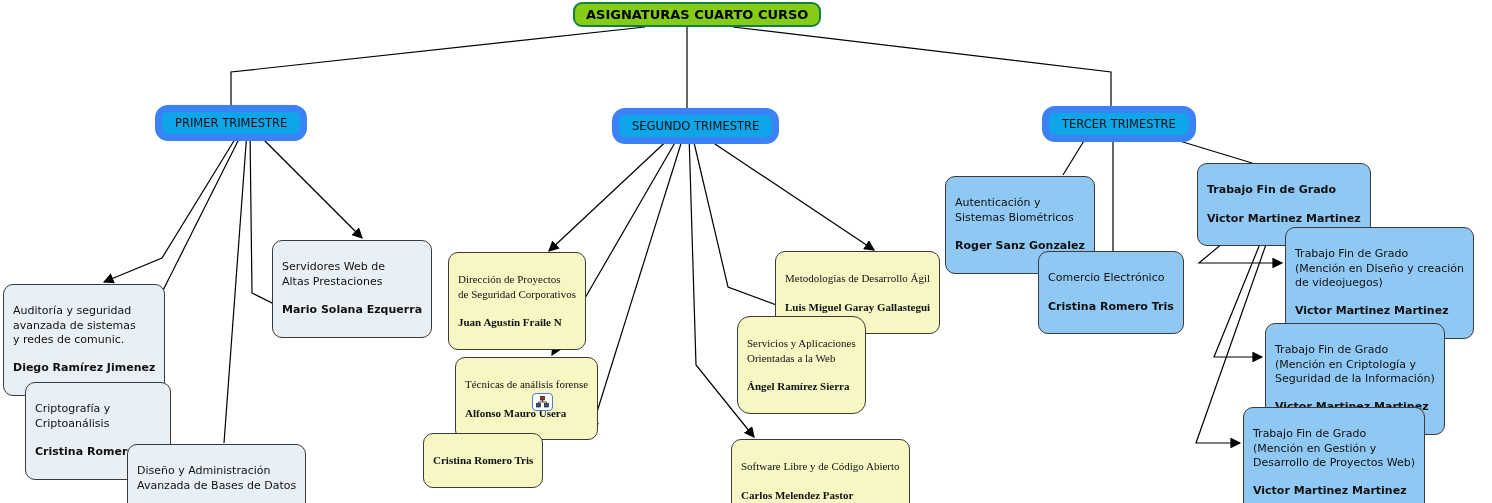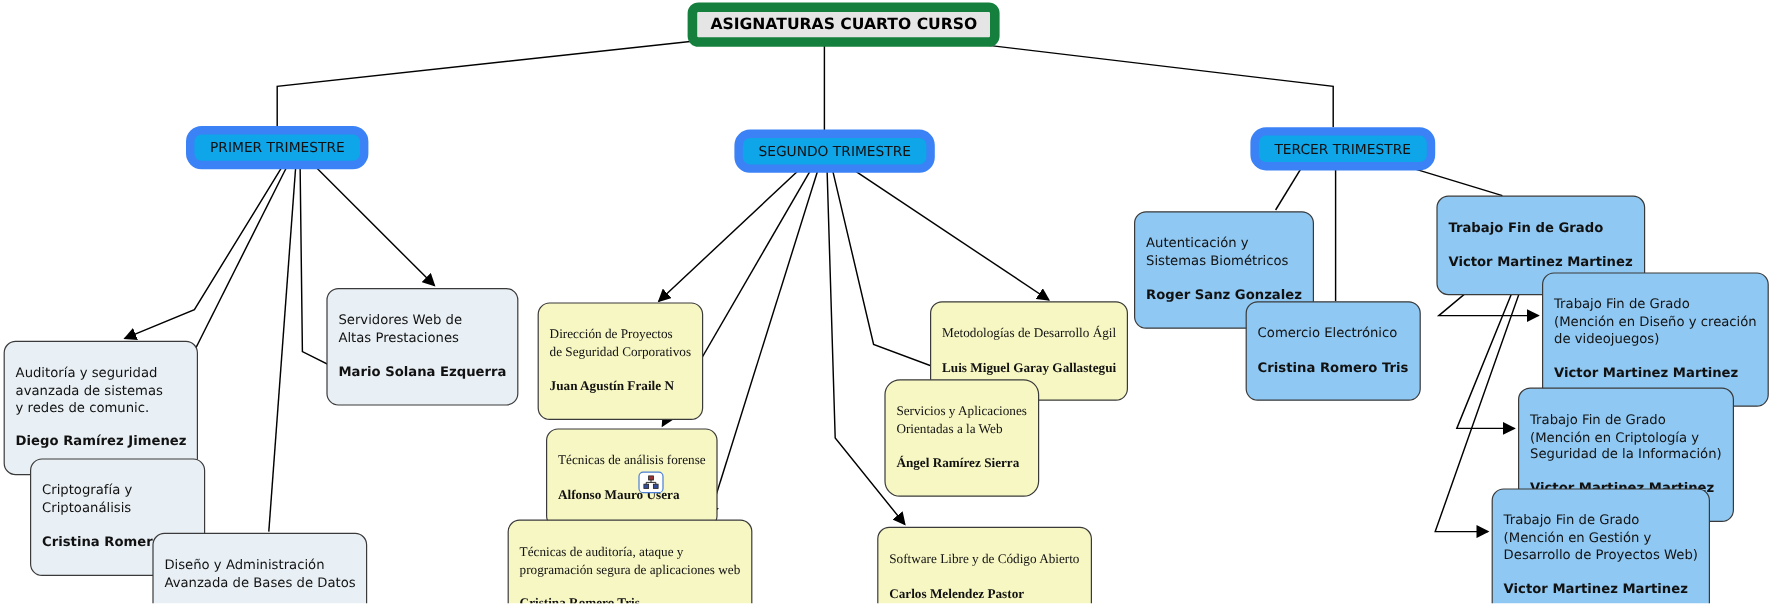--- a/index.html
+++ b/index.html
@@ -16,21 +16,21 @@
   .node .title{white-space:pre-line;}
   .node .prof{font-weight:bold;white-space:pre-line;}
   .node.all-bold .title{font-weight:bold;}
   .yellow{background:#f7f7c4;font-family:Liberation Serif, serif;}
   .blue{background:#8fc8f2;}
   .pill{
     position:absolute;background:#0ea5e9;border:7px solid #3b82f6;border-radius:13px;
     padding:4px 13px;font-size:11.5px;color:#111;white-space:nowrap;
   }
   .root{
-    position:absolute;background:#e5e5e5;border:8px solid #15803d;border-radius:9px;
+    position:absolute;background:#84cc16;border:2px solid #15803d;border-radius:9px;
     padding:3px 11px;font-size:13px;font-weight:bold;color:#000;white-space:nowrap;
   }
   .resource-icon{
     position:absolute;left:532px;top:393px;width:21px;height:18px;
     background:#ffffff;border:1px solid #4a7fd4;border-radius:4px;
     display:flex;align-items:center;justify-content:center;box-sizing:border-box;cursor:pointer;
   }
 </style>
 </head>
 <body>
@@ -120,22 +120,20 @@
       <line x1="6.5" y1="4" x2="6.5" y2="6" stroke="#222" stroke-width="0.8"></line>
       <line x1="2.5" y1="6" x2="10.5" y2="6" stroke="#222" stroke-width="0.8"></line>
       <line x1="2.5" y1="6" x2="2.5" y2="7.5" stroke="#222" stroke-width="0.8"></line>
       <line x1="10.5" y1="6" x2="10.5" y2="7.5" stroke="#222" stroke-width="0.8"></line>
       <rect x="0.5" y="7.5" width="4" height="3.5" fill="#334d99" stroke="#222" stroke-width="0.7"></rect>
       <rect x="8.5" y="7.5" width="4" height="3.5" fill="#334d99" stroke="#222" stroke-width="0.7"></rect>
     </svg>
   </div>
 
   <div class="node yellow" style="left:423px;top:433px;">
-    <div class="title">Técnicas de auditoría, ataque y
-programación segura de aplicaciones web</div>
     <div class="prof">Cristina Romero Tris</div>
   </div>
 
   <div class="node yellow" style="left:775px;top:251px;">
     <div class="title">Metodologías de Desarrollo Ágil</div>
     <div class="prof">Luis Miguel Garay Gallastegui</div>
   </div>
 
   <div class="node yellow" style="left:737px;top:316px;border-radius:13px;">
     <div class="title">Servicios y Aplicaciones

